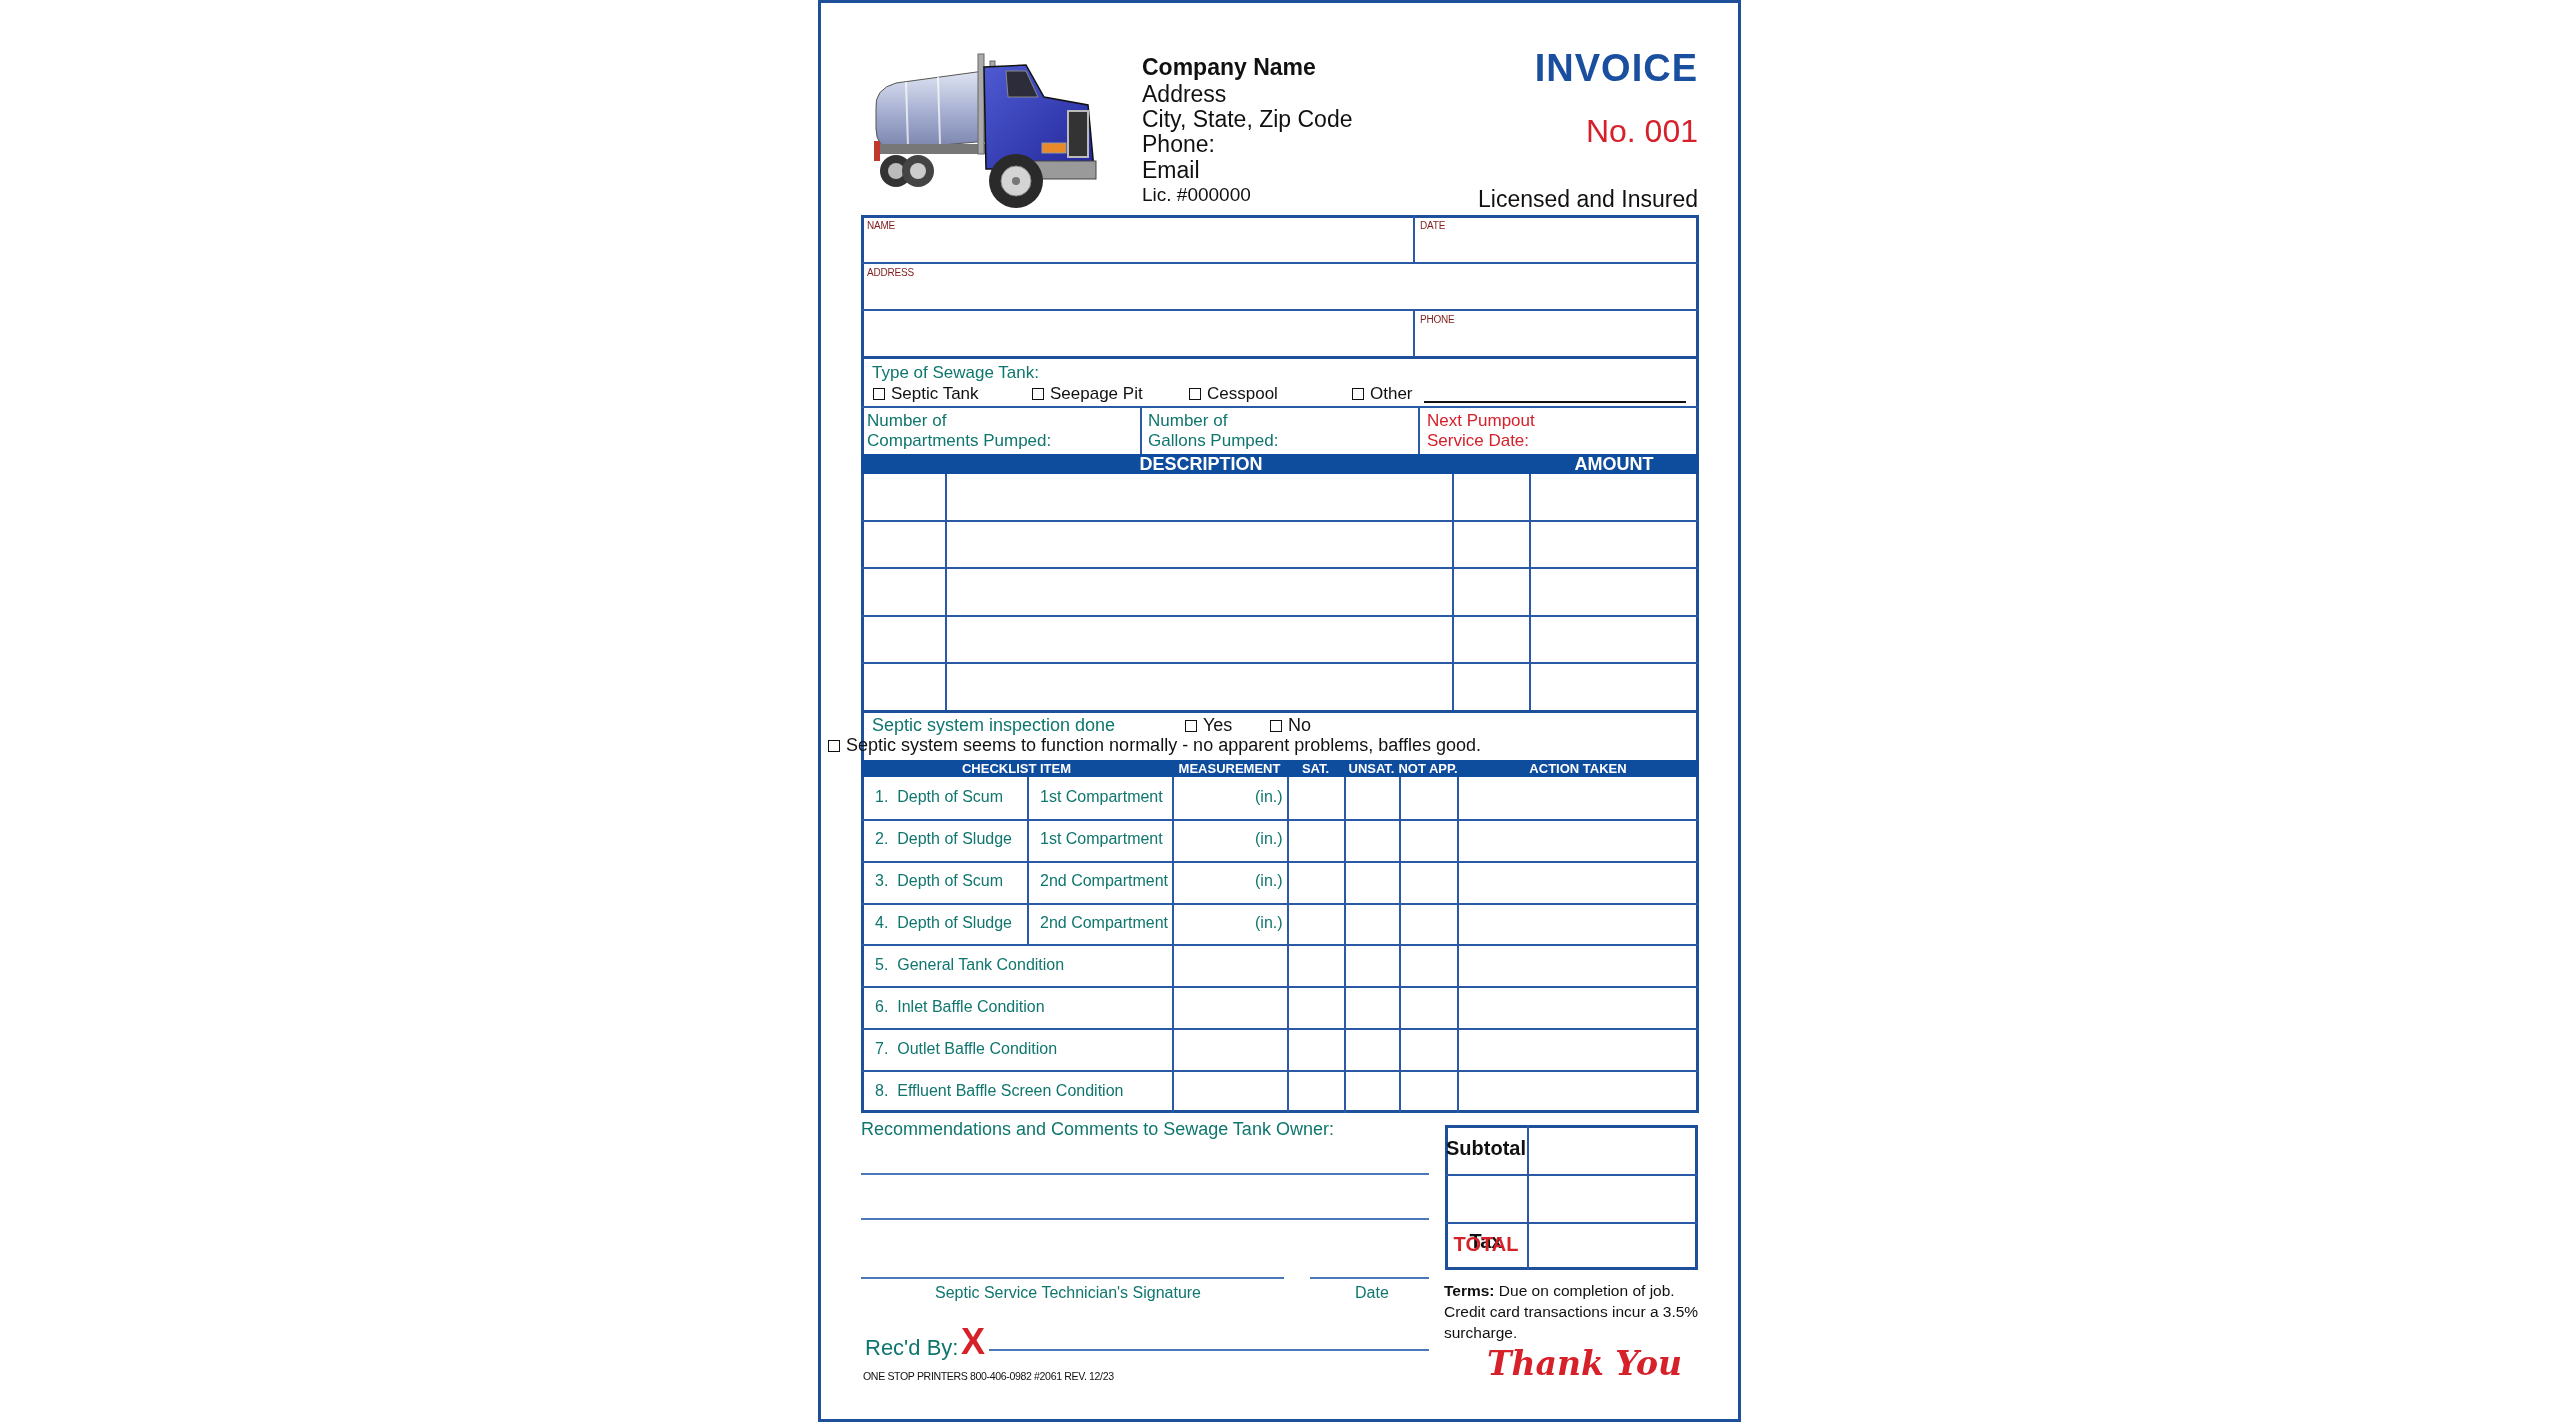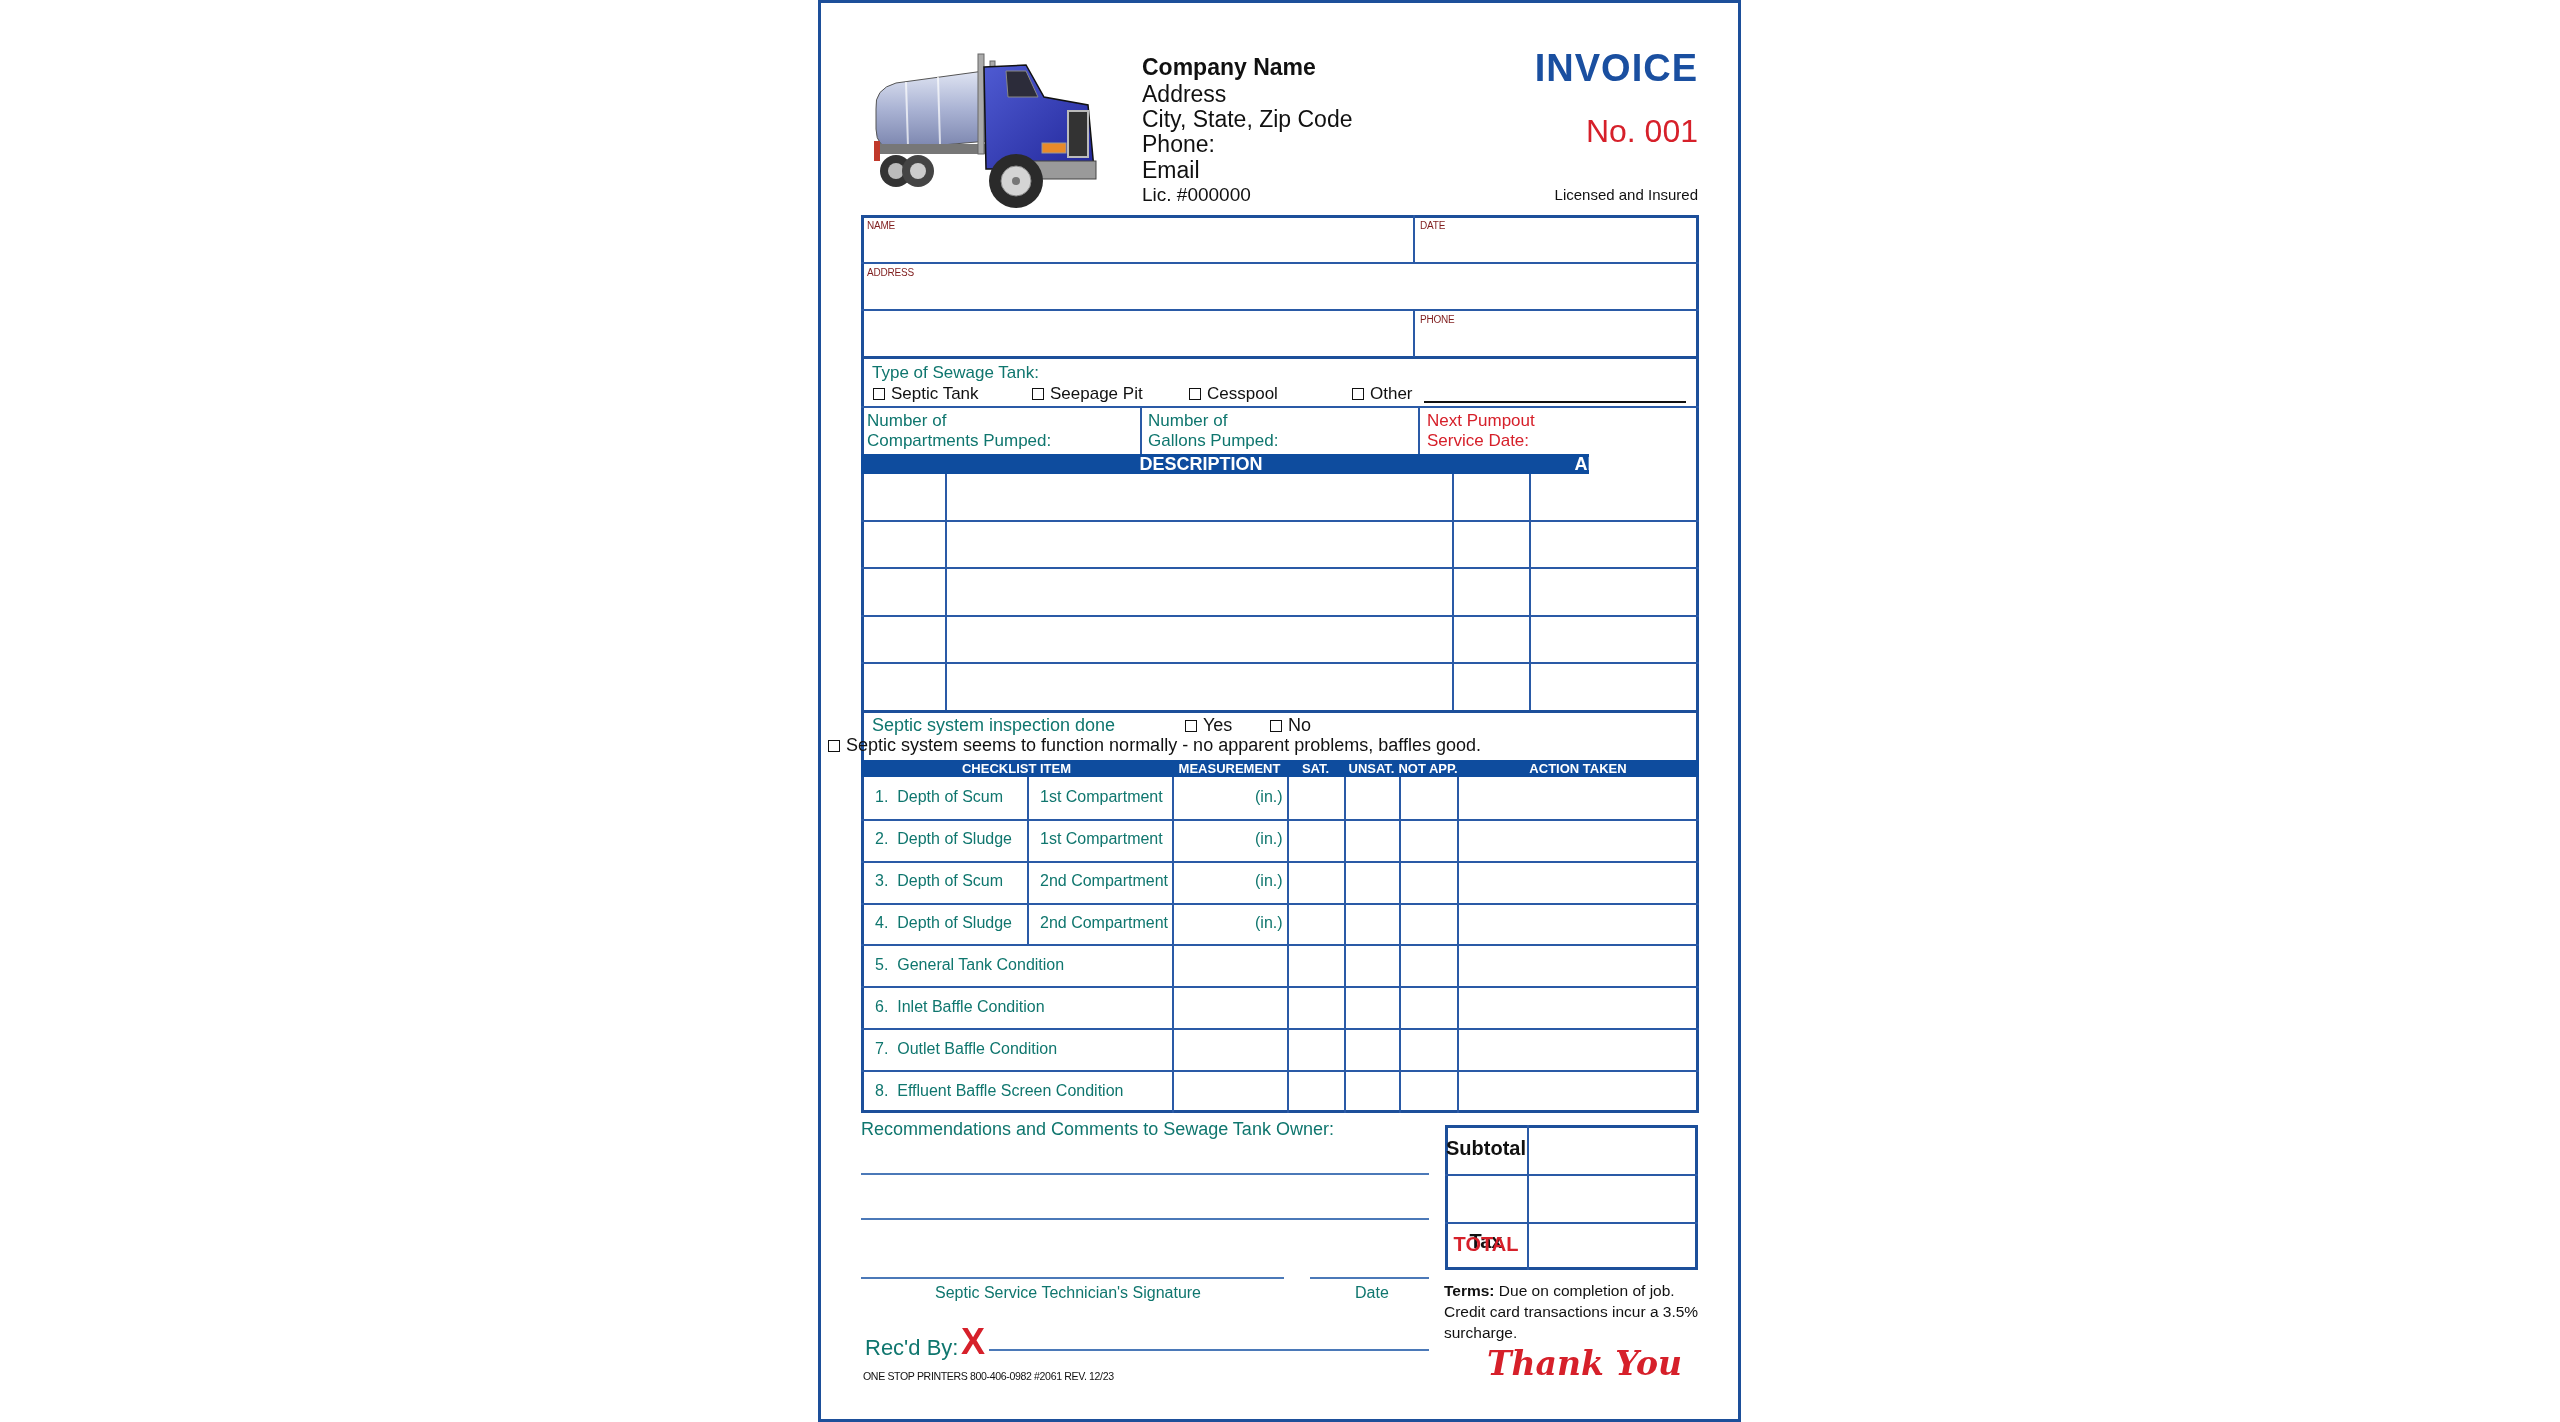--- a/index.html
+++ b/index.html
@@ -71,21 +71,21 @@
 
 <div class="abs" style="left:1142px; top:54px; font-size:23px; font-weight:bold;">Company Name</div>
 <div class="abs" style="left:1142px; top:81px; font-size:23px;">Address</div>
 <div class="abs" style="left:1142px; top:106px; font-size:23px;">City, State, Zip Code</div>
 <div class="abs" style="left:1142px; top:131px; font-size:23px;">Phone:</div>
 <div class="abs" style="left:1142px; top:157px; font-size:23px;">Email</div>
 <div class="abs" style="left:1142px; top:184px; font-size:19px;">Lic. #000000</div>
 
 <div class="abs blue" style="right:862px; top:47px; font-size:38px; font-weight:bold; letter-spacing:1px;">INVOICE</div>
 <div class="abs red" style="right:862px; top:113px; font-size:32px;">No. 001</div>
-<div class="abs" style="right:862px; top:186px; font-size:15px;">Licensed and Insured</div>
+<div class="abs" style="right:862px; top:186px; font-size:23px;">Licensed and Insured</div>
 
 <div class="box" style="left:861px; top:215px; width:838px; height:898px;"></div>
 
 <div class="line-h" style="left:861px; top:262px; width:838px;"></div>
 <div class="line-h" style="left:861px; top:309px; width:838px;"></div>
 <div class="line-h" style="left:861px; top:356px; width:838px; height:3px; background:#1d4f9a;"></div>
 <div class="line-v" style="left:1413px; top:215px; height:48px;"></div>
 <div class="line-v" style="left:1413px; top:309px; height:48px;"></div>
 
 <div class="label-sm" style="left:867px; top:220px;">NAME</div>
@@ -110,21 +110,21 @@
 </div>
 <div class="label-md" style="left:1148px; top:411px; line-height:20px;">
   <div>Number of</div>
   <div>Gallons Pumped:</div>
 </div>
 <div class="label-md red" style="left:1427px; top:411px; line-height:20px; color:#d6202a;">
   <div>Next Pumpout</div>
   <div>Service Date:</div>
 </div>
 
-<div class="header-bar" style="left:861px; top:454px; width:728px; height:20px; font-size:18px;">
+<div class="header-bar" style="left:861px; top:454px; width:838px; height:20px; font-size:18px;">
   <div class="hdr-txt" style="left:946px; left:85px; width:847px; width:510px;">DESCRIPTION</div>
   <div class="hdr-txt" style="left:669px; width:168px;">AMOUNT</div>
 </div>
 
 <div class="line-v" style="left:945px; top:474px; height:238px;"></div>
 <div class="line-v" style="left:1452px; top:474px; height:238px;"></div>
 <div class="line-v" style="left:1529px; top:474px; height:238px;"></div>
 <div class="line-h" style="left:861px; top:520px; width:838px;"></div>
 <div class="line-h" style="left:861px; top:567px; width:838px;"></div>
 <div class="line-h" style="left:861px; top:615px; width:838px;"></div>

